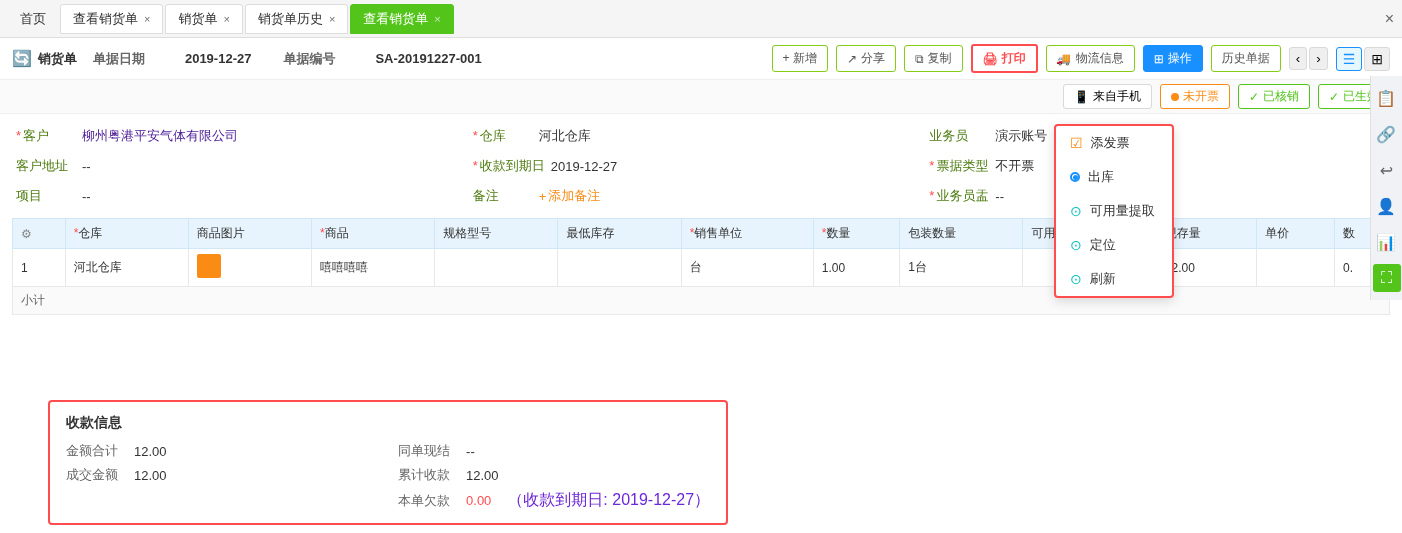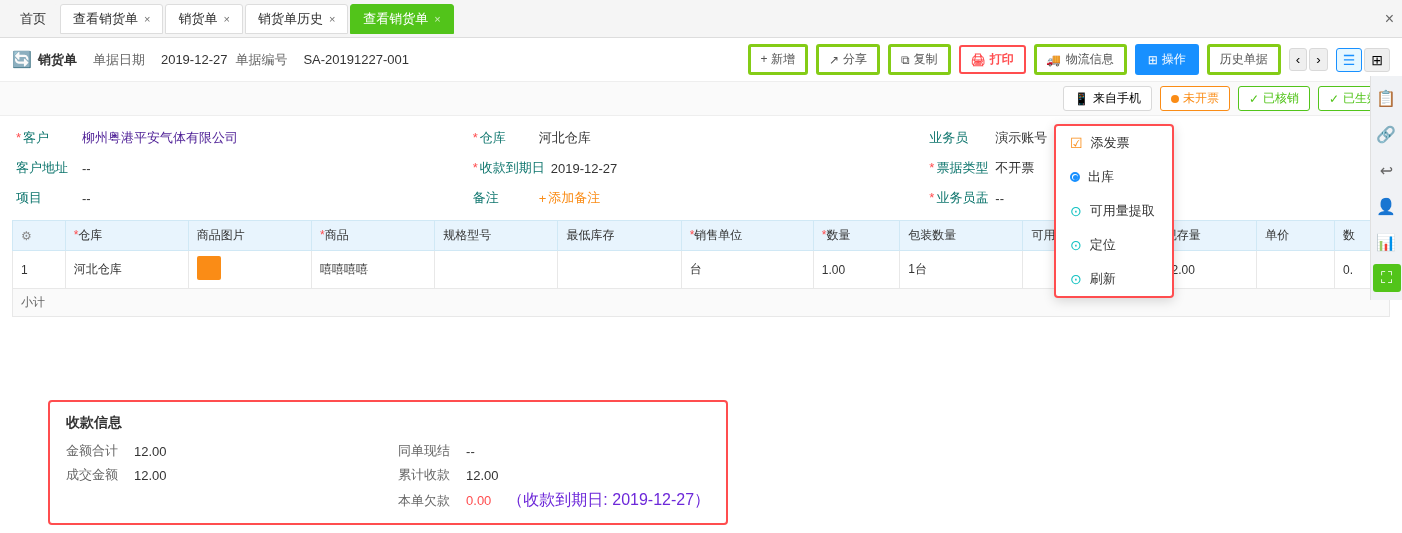--- a/index.html
+++ b/index.html
@@ -27,27 +27,27 @@
     
     .main-content { background: #fff; height: calc(533px - 38px); display: flex; flex-direction: column; }
 
     
     .header-bar {
       display: flex; align-items: center; padding: 6px 12px; border-bottom: 1px solid #eee;
       gap: 16px; min-height: 40px;
     }
     .header-title { display: flex; align-items: center; gap: 6px; font-weight: bold; color: #333; }
     .header-title .icon { color: #52c41a; font-size: 16px; }
-    .doc-info { display: flex; align-items: center; gap: 8px; color: #333; font-size: 13px; }
+    .doc-info { display: flex; align-items: center; gap: 32px; color: #333; font-size: 13px; font-weight: bold; }
     .doc-info span { color: #666; }
     .doc-info .value { color: #333; }
     .header-actions { margin-left: auto; display: flex; align-items: center; gap: 8px; }
     .action-btn {
       display: flex; align-items: center; gap: 4px; padding: 4px 10px;
-      border: 3px solid #84cc16; border-radius: 3px; background: #fff;
+      border: 1px solid #84cc16; border-radius: 3px; background: #fff;
       cursor: pointer; font-size: 12px; color: #555; white-space: nowrap;
     }
     .btn-print {
       border: 2px solid #ff4d4f; color: #ff4d4f; font-weight: bold;
       background: #fff;
     }
     .btn-logistics { background: #fff; }
     .btn-operate {
       background: #1890ff; color: #fff; border-color: #1890ff;
     }
@@ -68,21 +68,21 @@
       font-size: 12px; background: #fff;
     }
     .status-btn.green { border-color: #52c41a; color: #52c41a; }
     .status-btn.orange { border-color: #fa8c16; color: #fa8c16; }
     .status-btn .dot { width: 8px; height: 8px; border-radius: 50%; display: inline-block; }
     .dot-orange { background: #fa8c16; }
 
     
     .form-area { padding: 10px 16px; display: grid; grid-template-columns: 1fr 1fr 1fr; gap: 6px 0; }
     .form-row { display: flex; align-items: center; gap: 6px; padding: 3px 0; }
-    .form-label { color: #0f766e; white-space: nowrap; min-width: 60px; }
+    .form-label { color: #4d7c0f; white-space: nowrap; min-width: 60px; }
     .form-label.required::before { content: '*'; color: #ff4d4f; margin-right: 2px; }
     .form-value { color: #333; }
     .form-value.link { color: #4c1d95; cursor: pointer; }
     .add-note { color: #fa8c16; cursor: pointer; display: flex; align-items: center; gap: 2px; }
 
     
     .table-area { flex: 1; overflow: auto; padding: 0 12px; }
     .data-table { width: 100%; border-collapse: collapse; font-size: 12px; }
     .data-table th {
       background: #e8f4fd; border: 1px solid #d0e8f5; padding: 6px 8px;

